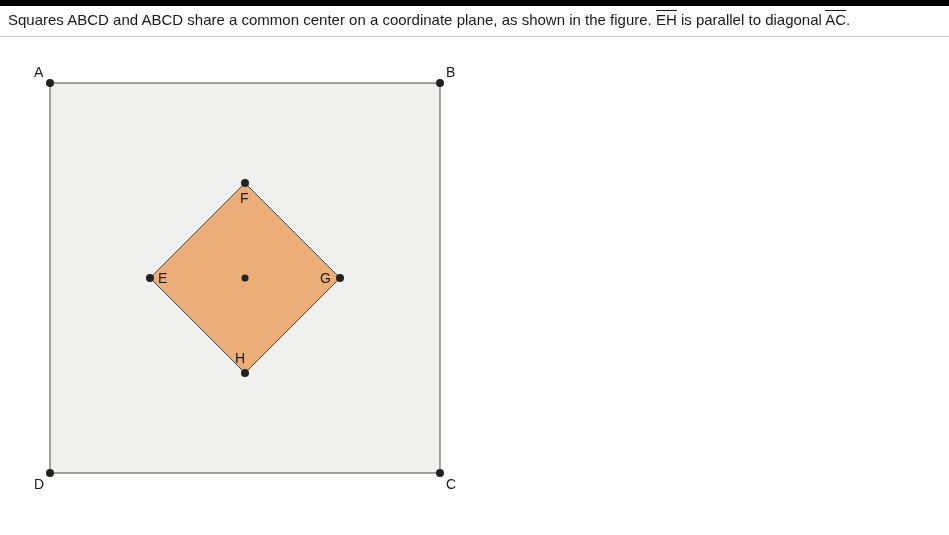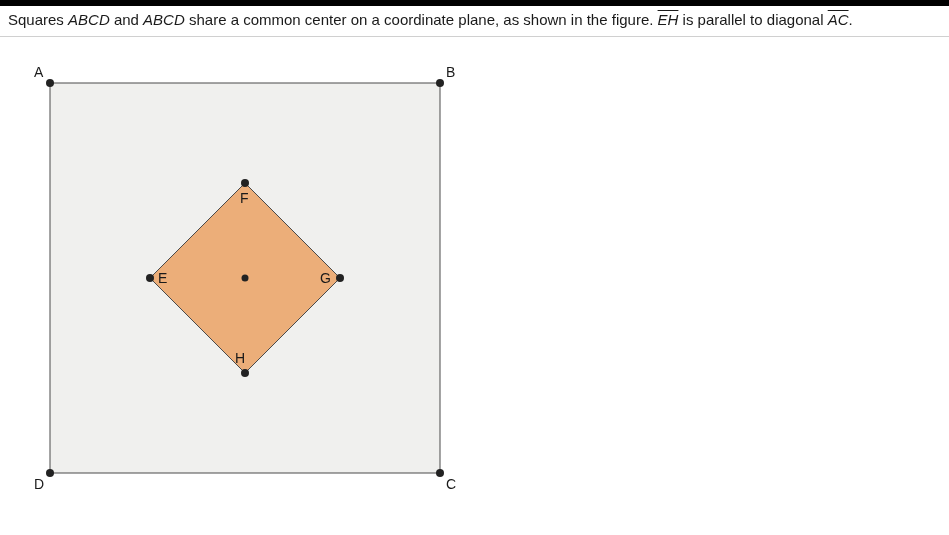--- a/index.html
+++ b/index.html
@@ -17,22 +17,22 @@
     height: 6px;
     background: #000;
   }
   .question {
     font-size: 15px;
     padding: 4px 8px 6px 8px;
     color: #1a1a1a;
     border-bottom: 1px solid #d0d0d0;
     line-height: 1.3;
   }
-  .question .it { font-style: italic; }
-  .question .seg { text-decoration: overline; font-style: italic; }
+  .question .it { }
+  .question .seg { text-decoration: overline; }
   .figure-wrap {
     padding: 16px 0 0 20px;
   }
   svg { display: block; }
   .bigsq { fill: #f0f0ee; stroke: #4a4a4a; stroke-width: 1; }
   .smallsq { fill: #ecae79; stroke: #4a4a4a; stroke-width: 1; }
   .pt { fill: #222; }
   .lbl { font-family: Arial, Helvetica, sans-serif; font-size: 14px; fill: #1a1a1a; }
 </style>
 </head>

